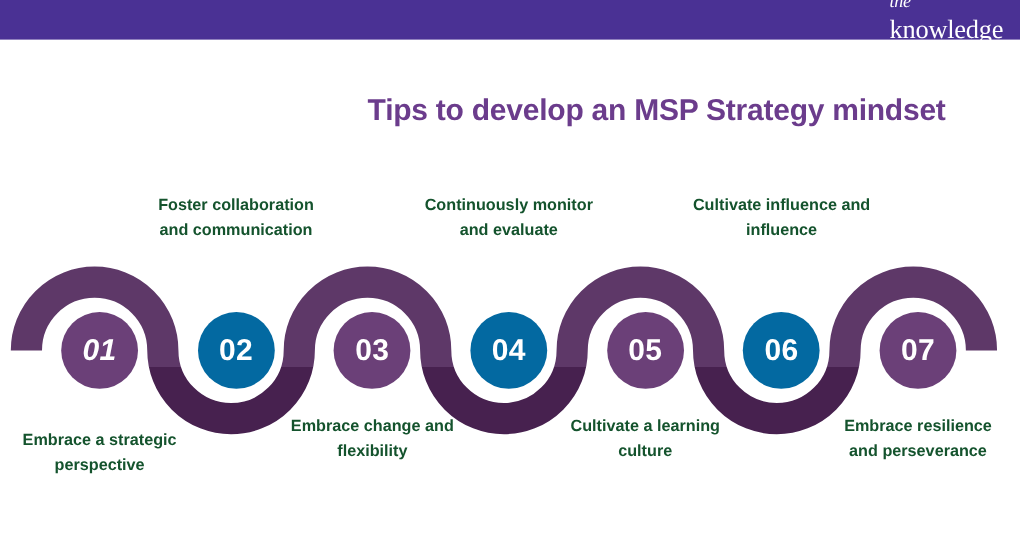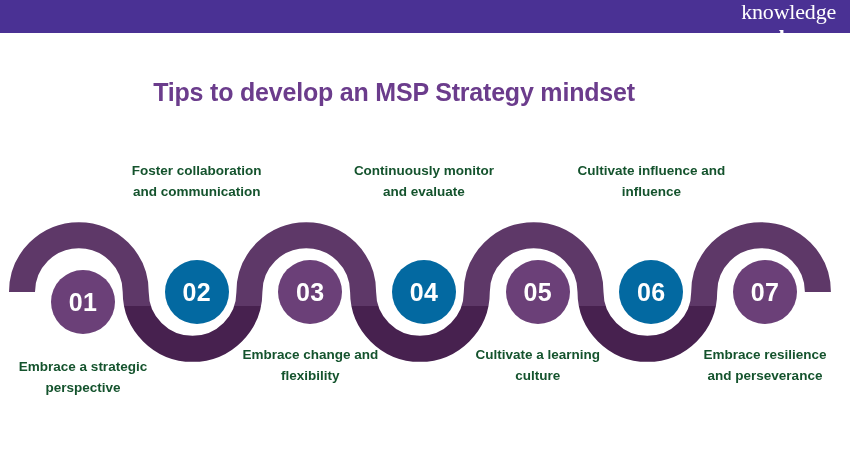--- a/index.html
+++ b/index.html
@@ -32,21 +32,21 @@
   .brand-the {
     font-style:italic; font-weight:400; font-size:15px;
     transform:translateY(-1px);
   }
   .brand-knowledge { font-weight:400; font-size:22px; }
   .brand-academy  { font-weight:700; font-size:22px; }
 
   
   .page-title {
     position:absolute; left:0; top:78px;
-    width:788px; text-align:center;
+    width:788px; text-align:right;
     font-size:25px; font-weight:700;
     color:#6b3c8c;
     letter-spacing:-0.2px;
   }
 
   
   .infographic { position:absolute; left:0; top:33px; width:850px; height:417px; }
 
   .wave-svg {
     position:absolute; left:0; top:0;
@@ -83,21 +83,20 @@
 </style>
 </head>
 <body>
 
 <div class="page">
 
   <div class="header-bar">
     <div class="brand-logo">
       <span class="brand-the">the</span>
         <span class="brand-knowledge">knowledge</span>
-        <span class="brand-academy">academy</span>
     </div>
   </div>
 
   <h1 class="page-title">Tips to develop an MSP Strategy mindset</h1>
 
   <div class="infographic">
 
     <svg class="wave-svg" viewBox="0 0 850 417" preserveAspectRatio="none">
       <defs>
 
@@ -112,21 +111,21 @@
       <path d="M 22 259
                A 56.85 56.85 0 0 1 135.7 259
                A 56.85 56.85 0 0 0 249.4 259
                A 56.85 56.85 0 0 1 363.1 259
                A 56.85 56.85 0 0 0 476.8 259
                A 56.85 56.85 0 0 1 590.5 259
                A 56.85 56.85 0 0 0 704.2 259
                A 56.85 56.85 0 0 1 817.9 259" fill="none" stroke="url(#waveTone)" stroke-width="26" stroke-linecap="butt"></path>
     </svg>
 
-    <div class="step-node light" style="left:83px; top:269px;">
+    <div class="step-node light" style="left:83px; top:259px;font-style:italic;">
       <span>01</span>
     </div>
     <div class="step-caption" style="left:83px; top:324px;">Embrace a strategic perspective</div>
 
     <div class="step-node dark" style="left:196.7px; top:259px;">
       <span>02</span>
     </div>
     <div class="step-caption above" style="left:196.7px; top:128px;">Foster collaboration and communication</div>
 
     <div class="step-node light" style="left:310.3px; top:259px;">

